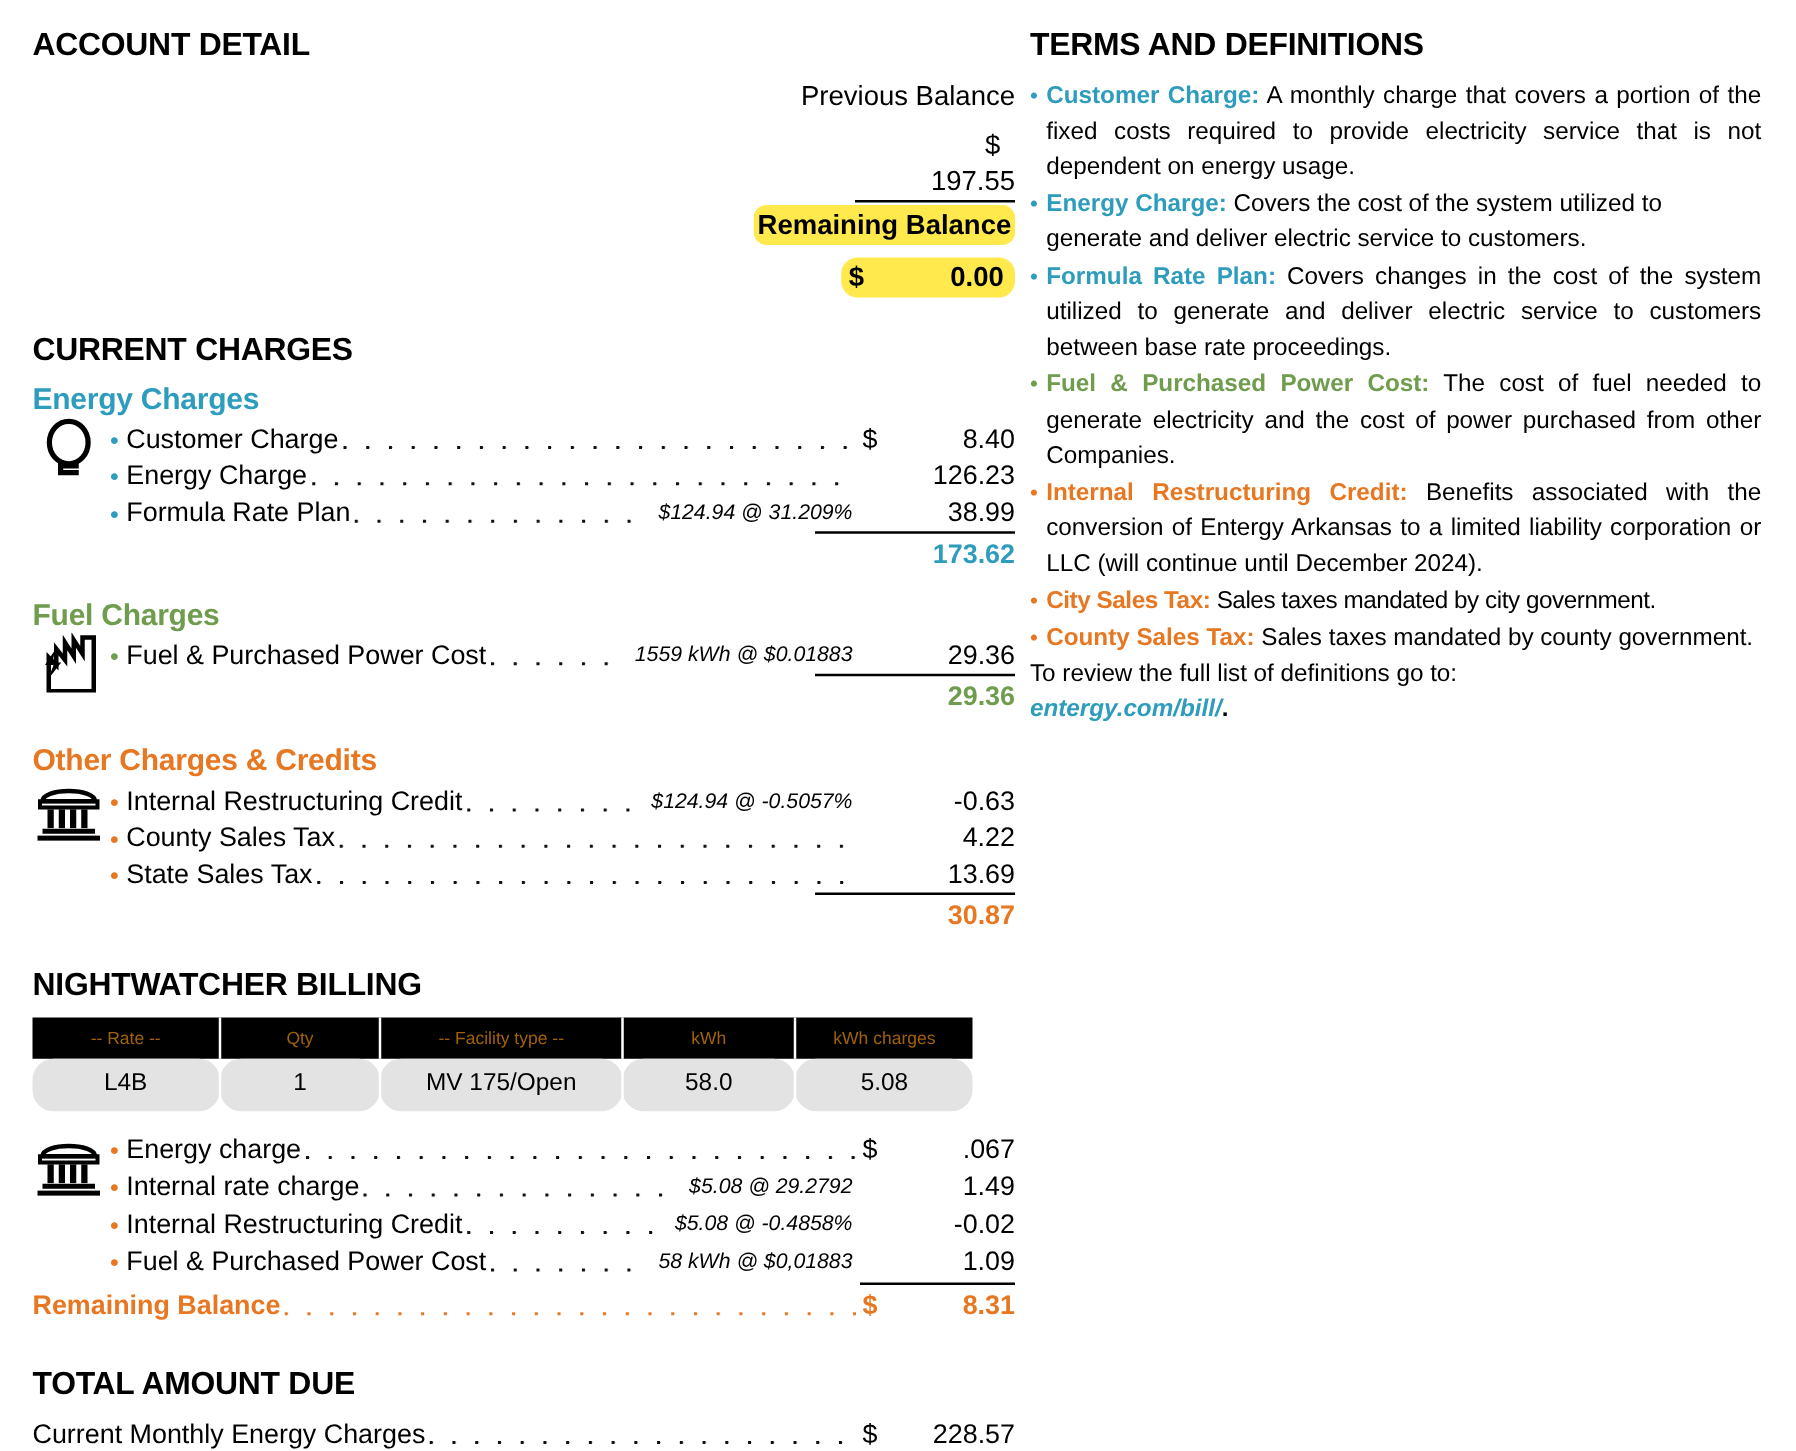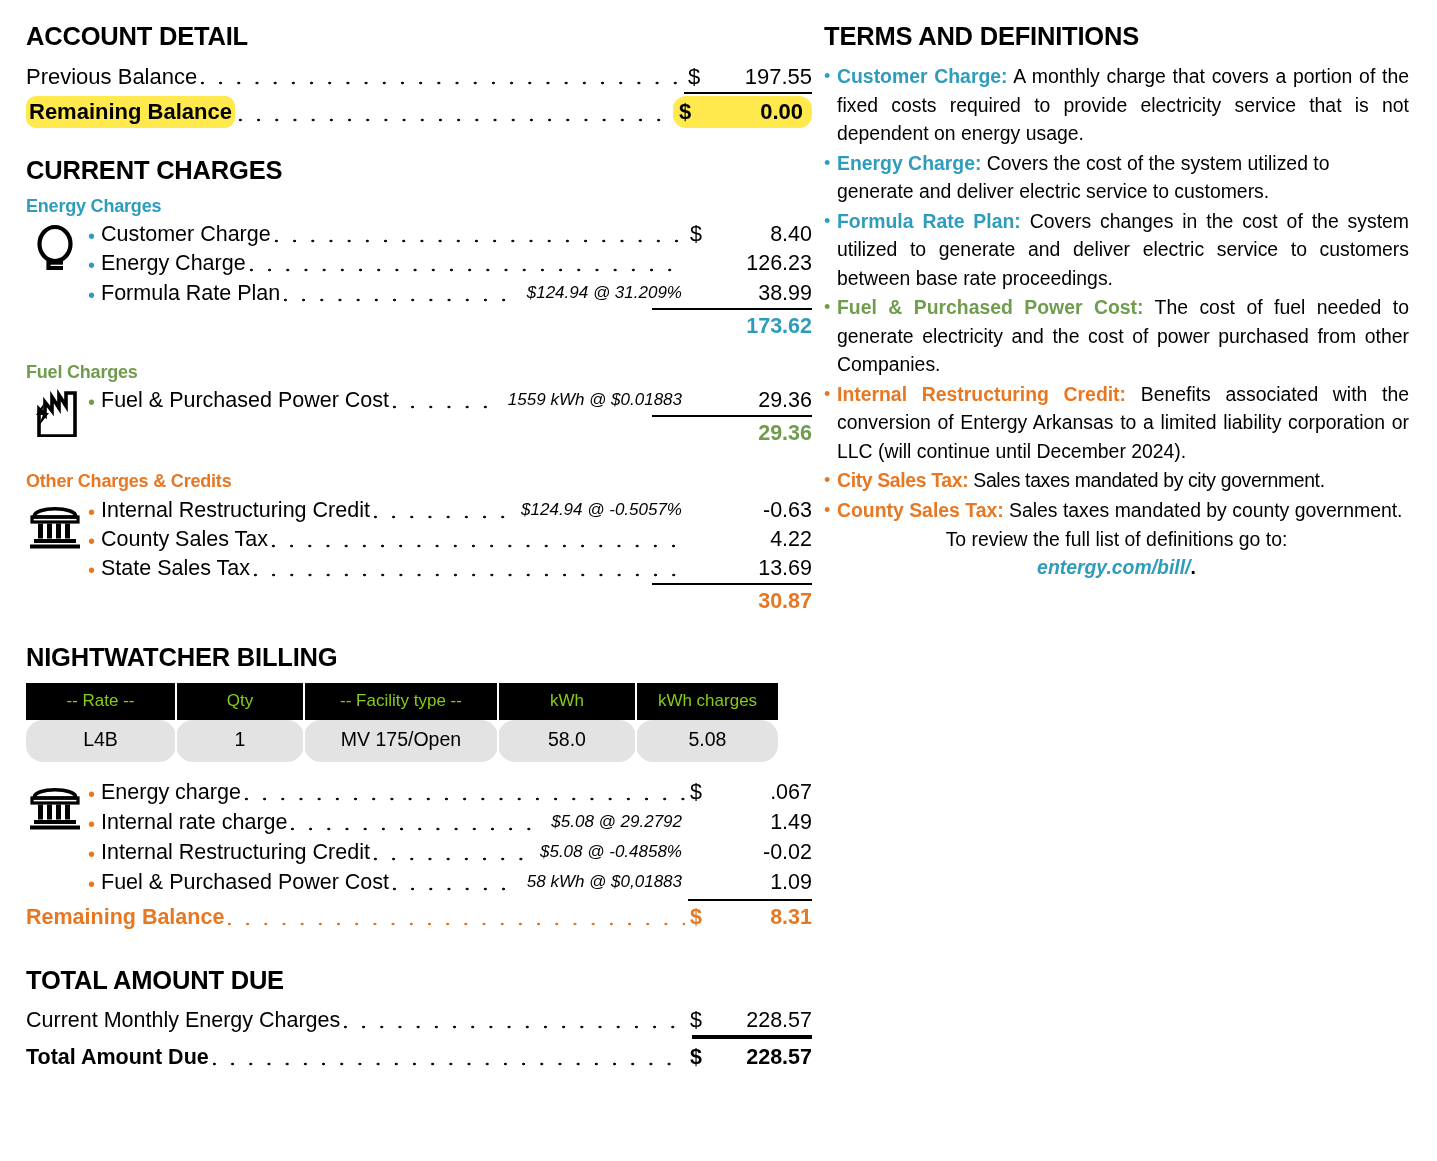--- a/index.html
+++ b/index.html
@@ -32,21 +32,21 @@
 
   
   h2.section-title {
     font-size: 25.5px;
     font-weight: bold;
     letter-spacing: -0.2px;
     margin: 0 0 12px 0;
     line-height: 1.1;
   }
   h3.group-title {
-    font-size: 18px;
+    font-size: 24px;
     font-weight: bold;
     margin: 0 0 3px 0;
     line-height: 1.15;
     letter-spacing: -0.2px;
   }
   .c-teal  { color: #2e9cbd; }
   .c-green { color: #6f9c4d; }
   .c-orange{ color: #e87722; }
 
   
@@ -82,21 +82,21 @@
     text-align: left;
   }
   .row .amt {
     flex: 0 0 auto;
     width: 92px;
     text-align: right;
   }
 
   
   .acct-rows { margin-top: 2px; }
-  .acct-rows .row { font-size: 22px; }
+  .acct-rows .row { font-size: 22px; flex-direction: column; }
   .acct-rows .row .amt { width: 100px; }
   .acct-rows .row .cur { width: 24px; }
 
   .hl {
     background: #ffe94d;
     border-radius: 10px;
     padding: 1px 3px 2px 3px;
     font-weight: bold;
   }
   .amount-box {
@@ -149,22 +149,22 @@
 
   
   table.nw {
     border-collapse: collapse;
     width: 748px;
     margin-top: 8px;
     table-layout: fixed;
   }
   table.nw th {
     background: #000;
-    color: #84cc16;
-    font-size: 17px;
+    color: #a16207;
+    font-size: 14px;
     font-weight: normal;
     padding: 8px 4px 9px;
     text-align: center;
     border-right: 2px solid #fff;
   }
   table.nw th:last-child { border-right: none; }
   table.nw td {
     background: #e3e3e3;
     font-size: 19.5px;
     padding: 8px 8px 11px;
@@ -192,21 +192,20 @@
   .def .dtext {
     flex: 1 1 auto;
     text-align: justify;
     text-justify: inter-word;
   }
   .def .dterm { font-weight: bold; }
   .def.nojust .dtext { text-align: left; }
   .footnote {
     font-size: 19.4px;
     line-height: 28px;
-    text-align: center;
   }
   .footnote .link {
     color: #2e9cbd;
     font-weight: bold;
     font-style: italic;
   }
   .footnote .link .dotend { color: #000; font-style: normal; font-weight: bold; }
 
   
   .total-block { margin-top: 34px; }

